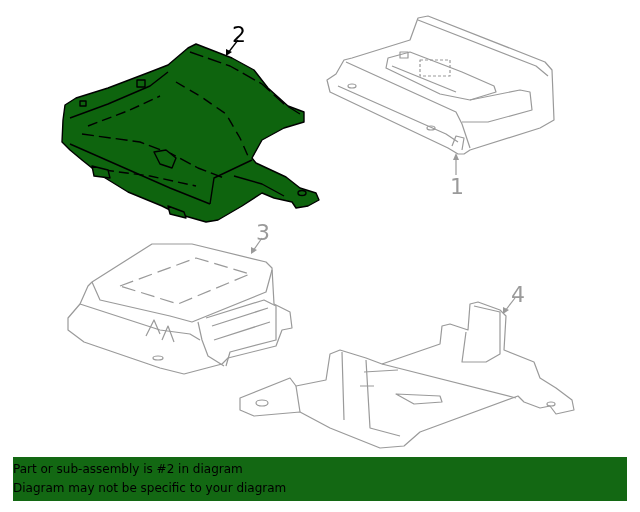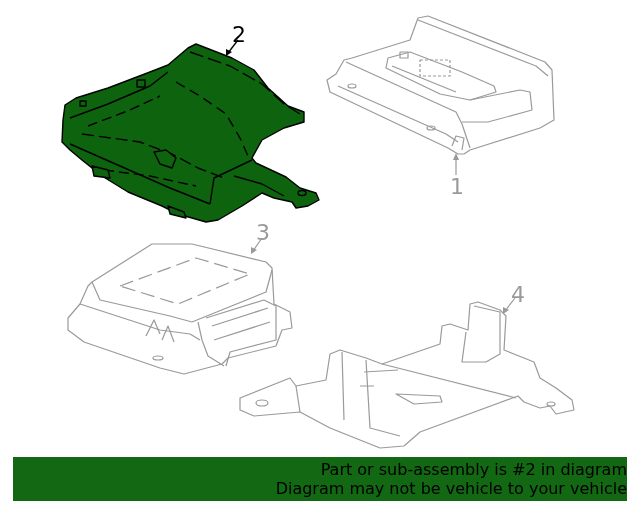--- a/index.html
+++ b/index.html
@@ -1,20 +1,20 @@
 <!DOCTYPE html>
 <html><head>
 <meta charset="utf-8">
 <style>
   html, body { margin:0; padding:0; background:#ffffff; }
   body { width:640px; height:512px; position:relative; overflow:hidden; font-family:"DejaVu Sans", sans-serif; }
   #diagram { position:absolute; left:0; top:0; width:640px; height:512px; }
   .callout { font-family:"DejaVu Sans", sans-serif; font-size:22px; }
   #banner { position:absolute; left:13px; top:457px; width:614px; height:44px; background:#136813;
-            color:#000; text-align:right; font-size:16px; line-height:19px; padding-top:3px; box-sizing:border-box; }
+            color:#000; text-align:left; font-size:12px; line-height:19px; padding-top:3px; box-sizing:border-box; }
   #banner div { white-space:nowrap; }
 </style>
 </head>
 <body>
 
 <svg id="diagram" viewBox="0 0 640 512" xmlns="http://www.w3.org/2000/svg">
 
   <g stroke="#000" stroke-width="1.4" stroke-linejoin="round">
     <path fill="#0e640e" d="M65,105 L76,98 L108,88 L150,72 L168,65 L188,48 L196,44 L232,58 L254,70 L268,88 L288,106 L304,112 L304,122 L284,128 L262,140 L252,158 L256,163 L286,177 L300,188 L316,193 L319,200 L308,206 L296,208 L292,202 L274,198 L262,193 L242,206 L218,220 L206,222 L178,214 L162,206 L128,192 L102,176 L82,160 L70,150 L62,142 L63,120 Z"></path>
 
@@ -86,14 +86,14 @@
     <ellipse cx="551" cy="404" rx="4" ry="2" fill="none"></ellipse>
     <path fill="none" d="M296,386 L300,412"></path>
   </g>
   <text class="callout" x="511" y="302" fill="#9a9a9a">4</text>
   <line x1="515" y1="298" x2="505" y2="311" stroke="#9a9a9a" stroke-width="1.2"></line>
   <path d="M503,314 L503,307 L509,310 Z" fill="#9a9a9a"></path>
 </svg>
 
 <div id="banner">
   <div>Part or sub-assembly is #2 in diagram</div>
-  <div>Diagram may not be vehicle to your vehicle</div>
+  <div>Diagram may not be specific to your diagram</div>
 </div>
 
 </body></html>

